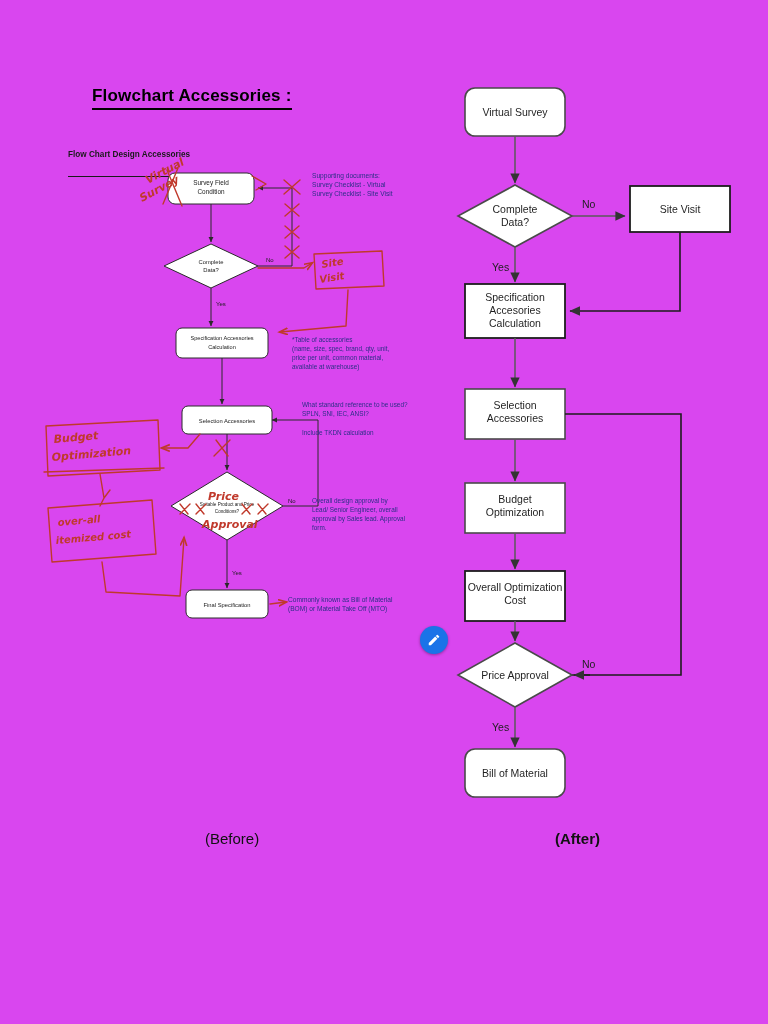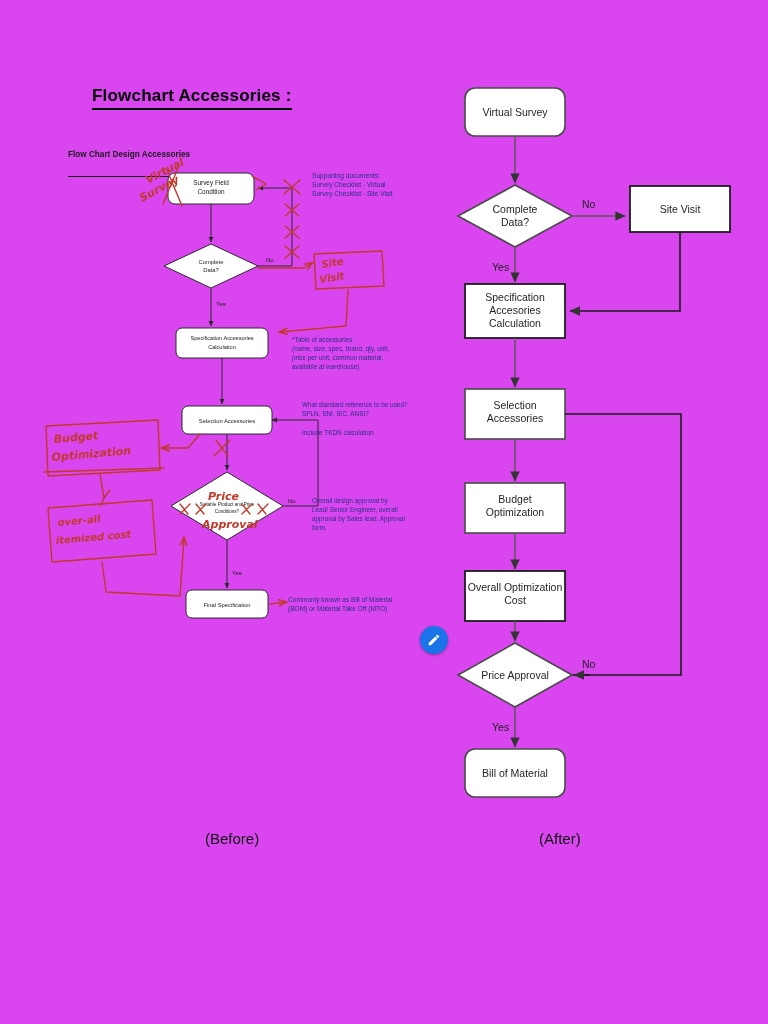--- a/index.html
+++ b/index.html
@@ -134,21 +134,21 @@
     font-size: 10.5px;
   }
 
   
   .caption {
     position: absolute;
     font-size: 15px;
     color: #111;
   }
   #caption-before { left: 205px; top: 830px; }
-  #caption-after  { left: 539px; top: 830px; }
+  #caption-after  { left: 555px; top: 830px; font-weight: bold; }
 
   
   #edit-fab {
     position: absolute;
     left: 420px;
     top: 626px;
     width: 28px;
     height: 28px;
     border-radius: 50%;
     background: #1a73e8;

